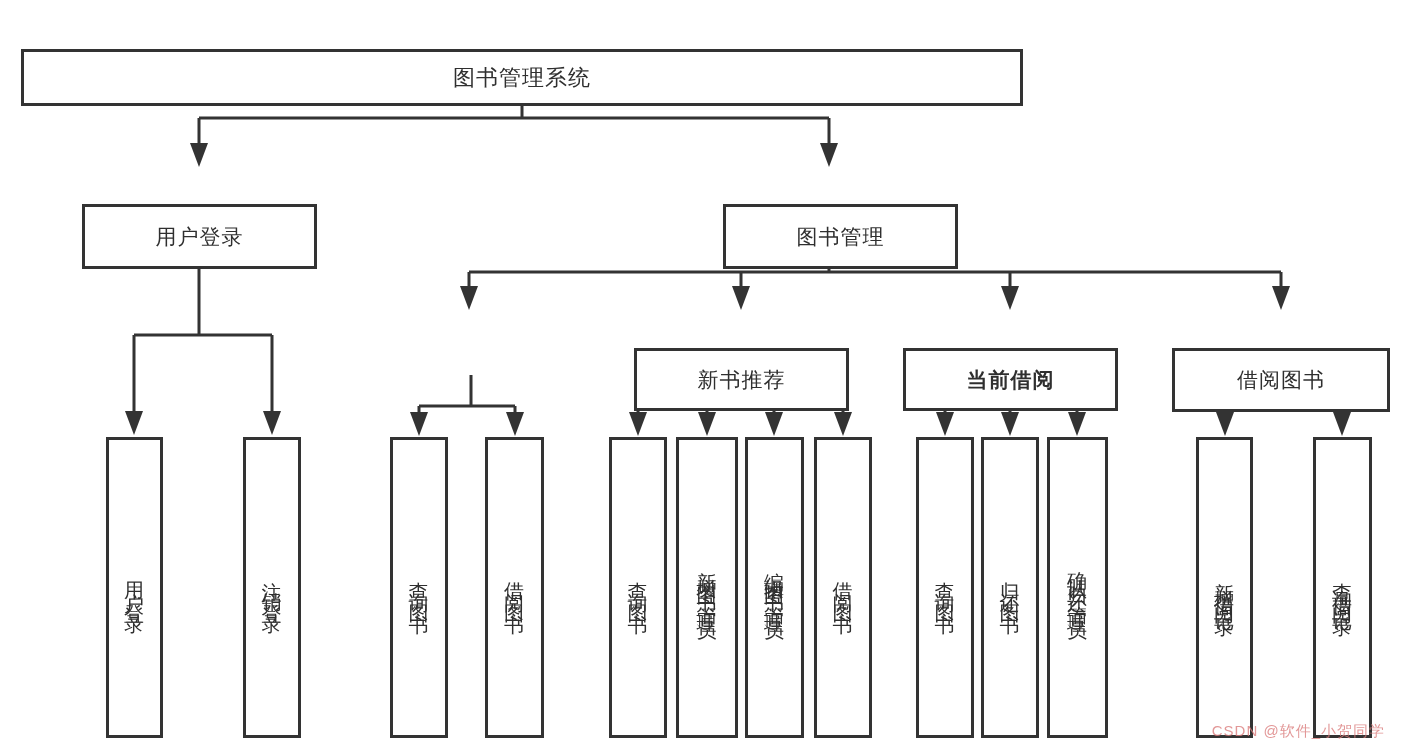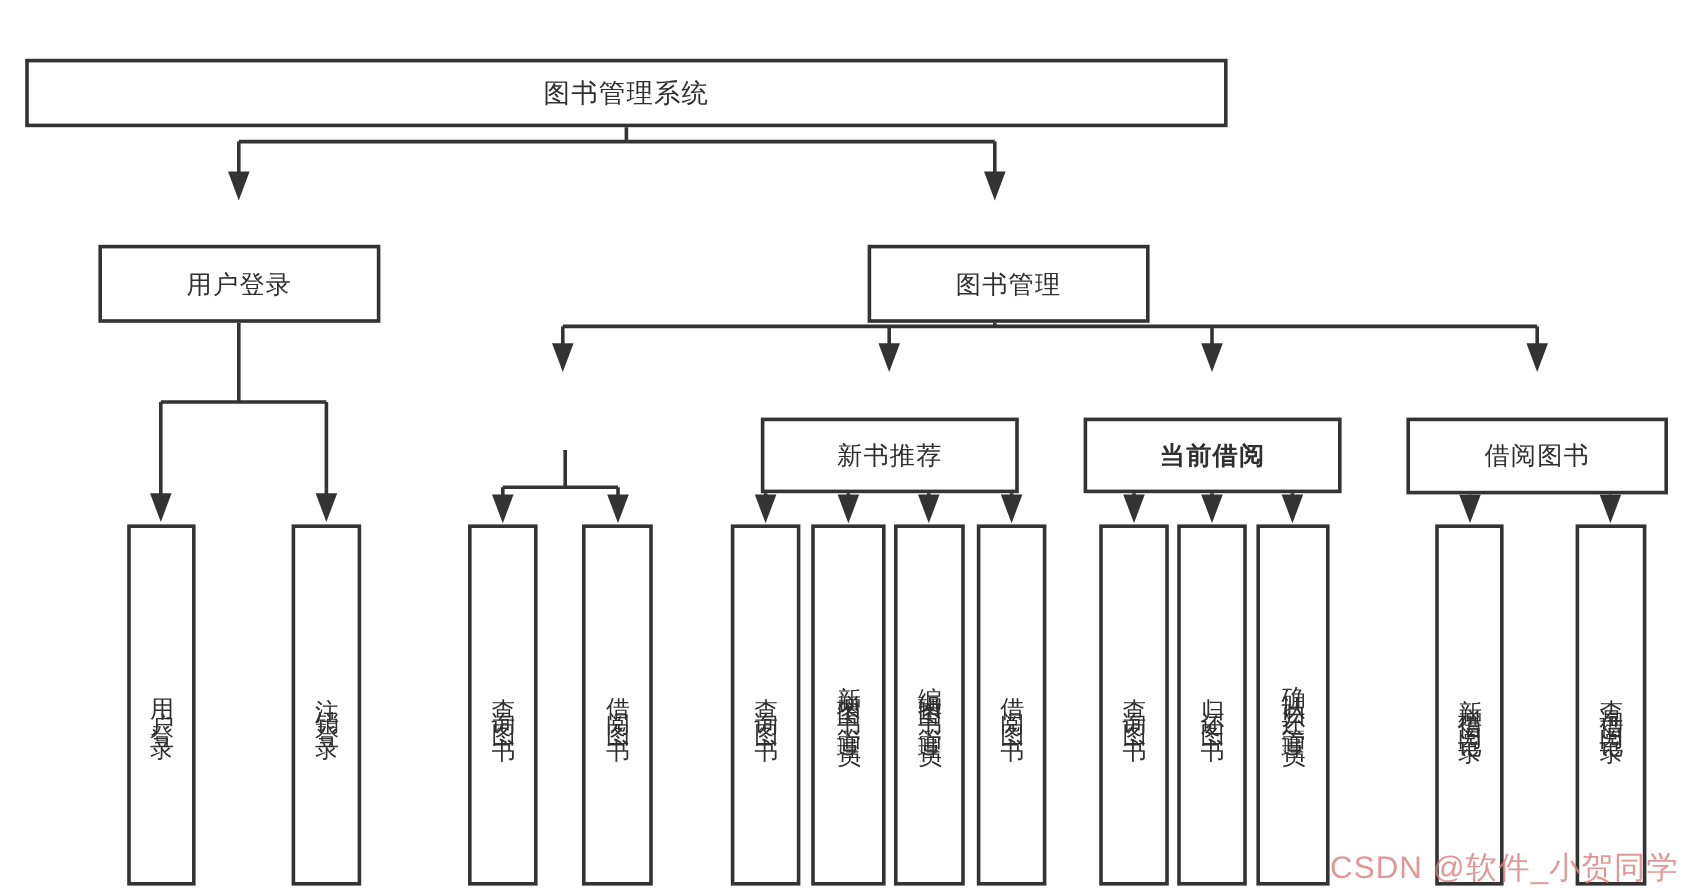--- a/index.html
+++ b/index.html
@@ -14,22 +14,22 @@
   .h-node{font-size:21px;letter-spacing:1px;white-space:nowrap;margin-top:36px;}
   .root-node{font-size:22px;}
   .v-node{
     writing-mode:vertical-rl;text-orientation:mixed;
     font-size:20px;letter-spacing:11px;line-height:1.0;
     display:flex;align-items:center;justify-content:center;
   }
   .v-node.long{letter-spacing:7px;}
   svg.connectors{position:absolute;left:0;top:0;z-index:1;}
   .watermark{
-    position:absolute;right:6px;bottom:6px;z-index:3;
-    font-size:26px;letter-spacing:1px;color:rgba(219,125,125,0.80);white-space:nowrap;
+    position:absolute;right:20px;bottom:6px;z-index:3;
+    font-size:15px;letter-spacing:1px;color:rgba(219,125,125,0.80);white-space:nowrap;
   }
 
   
   #n-root{left:21px;top:13px;width:1002px;height:57px;}
   #n-user-login{left:82px;top:168px;width:235px;height:65px;}
   #n-book-mgmt{left:723px;top:168px;width:235px;height:65px;}
   #n-new-book-rec{left:363px;top:312px;width:217px;height:63px;}
   #n-book-borrow{left:634px;top:312px;width:215px;height:63px;}
   #n-current-borrow{left:903px;top:312px;width:215px;height:63px;font-weight:bold;}
   #n-borrow-records{left:1172px;top:312px;width:218px;height:64px;}

